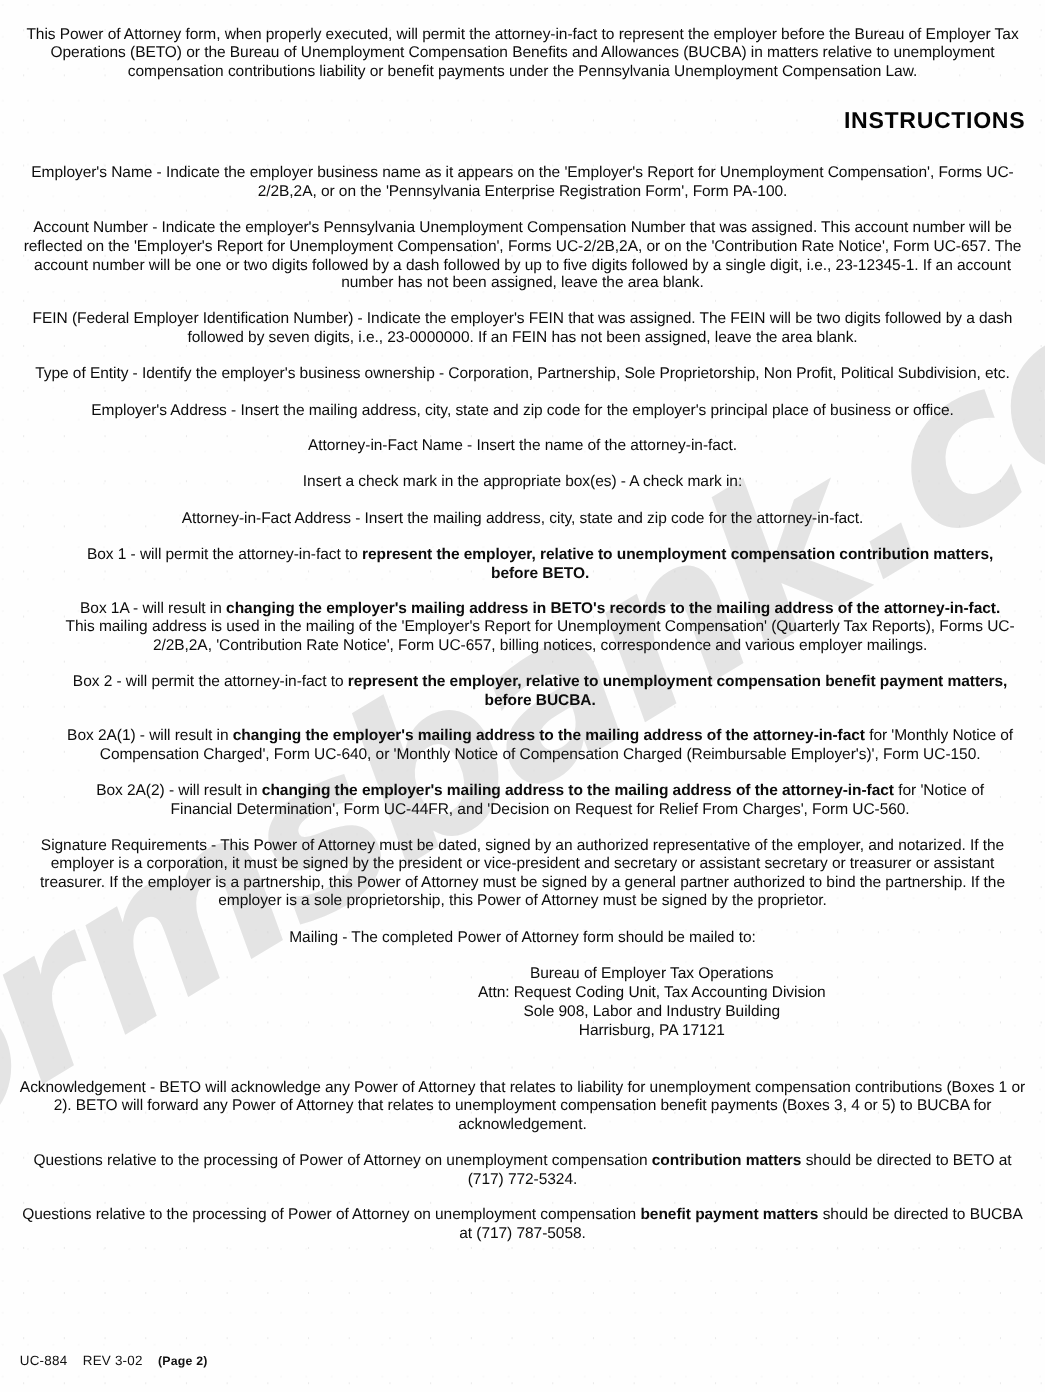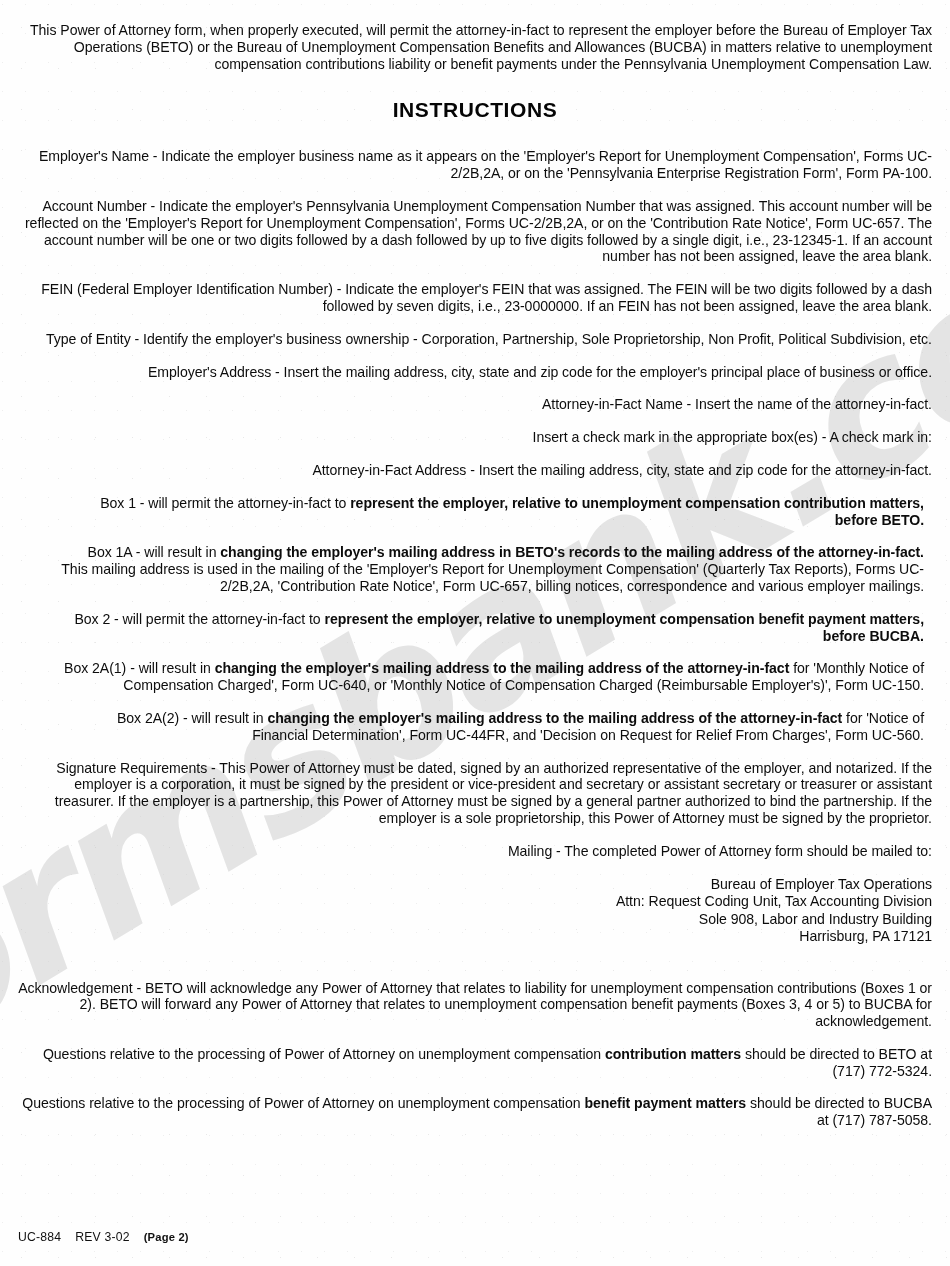--- a/index.html
+++ b/index.html
@@ -57,25 +57,25 @@
   #content {
     position: relative;
     z-index: 2;
     padding: 22px 18px 0 18px;
   }
   p.body {
     margin: 0 0 16px 0;
     font-size: 14.1px;
     line-height: 16.8px;
     color: #0c0c0c;
-    text-align: right;
+    text-align: center;
     letter-spacing: -0.05px;
   }
   h1.instructions {
-    text-align: center;
+    text-align: right;
     font-size: 21px;
     font-weight: bold;
     letter-spacing: 0.6px;
     margin: 26px 0 26px 0;
     color: #050505;
   }
   p.indent {
     margin-left: 40px;
     margin-bottom: 16px;
     padding-right: 8px;

